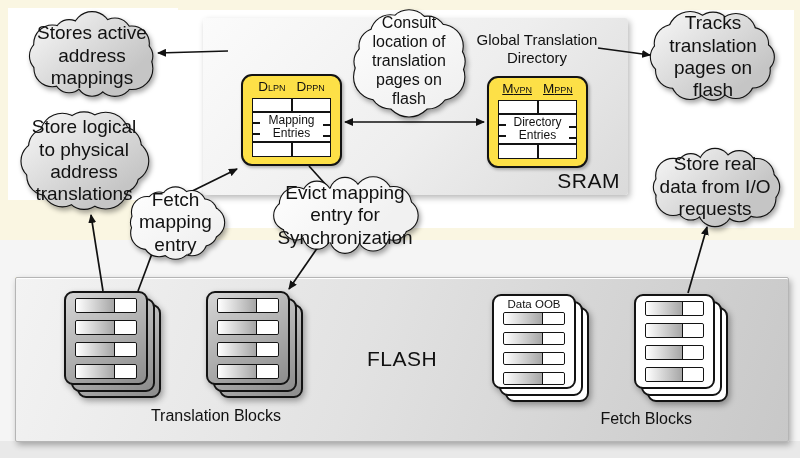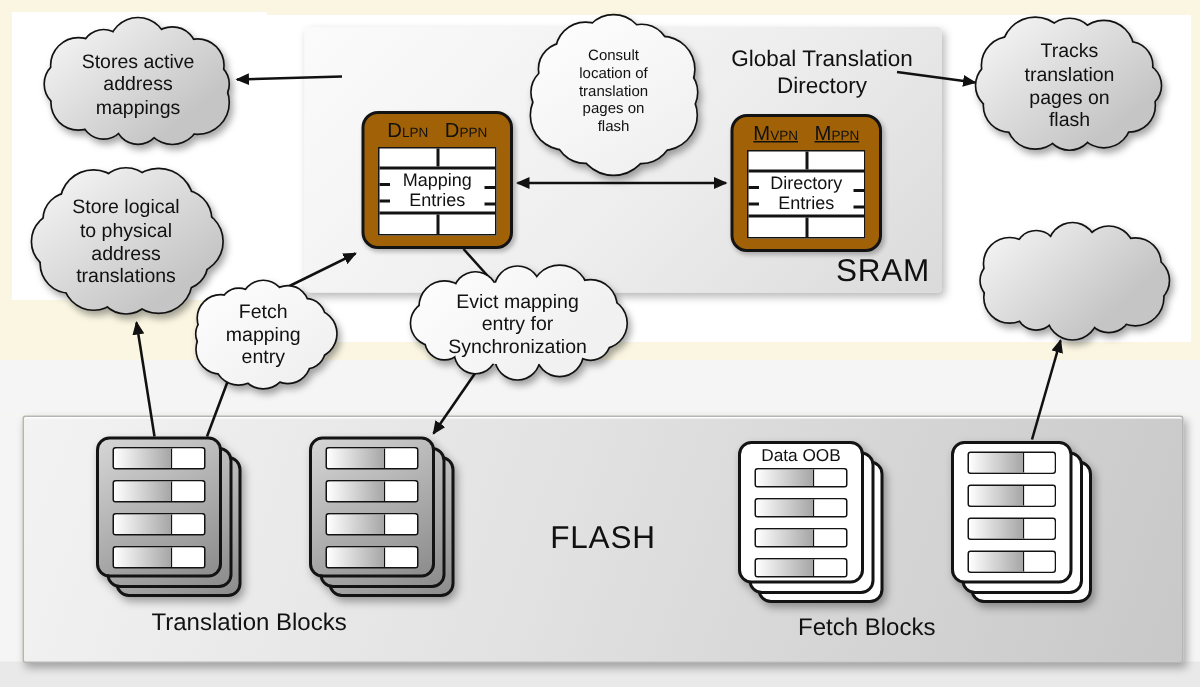--- a/index.html
+++ b/index.html
@@ -10,24 +10,24 @@
   
   #sram-box{position:absolute;left:203px;top:18px;width:425px;height:177px;border-radius:3px;
     background:linear-gradient(135deg,var(--sram-bg-start) 0%,#eeeeee 55%,var(--sram-bg-end) 100%);
     box-shadow:2px 3px 6px rgba(0,0,0,.28);}
   #flash-box{position:absolute;left:15px;top:277px;width:772px;height:163px;border-radius:2px;
     background:linear-gradient(110deg,var(--flash-bg-start) 0%,#e2e2e2 45%,var(--flash-bg-end) 100%);
     box-shadow:inset 0 1px 0 #ffffff,2px 3px 6px rgba(0,0,0,.3);border:1px solid #b5b5b5;}
 
   .title{position:absolute;text-align:center;font-size:15px;line-height:1.22;white-space:pre-line;}
   .bigtag{position:absolute;font-size:21px;letter-spacing:.5px;}
-  .blocklabel{position:absolute;text-align:left;font-size:16px;}
+  .blocklabel{position:absolute;text-align:right;font-size:16px;}
 
   
-  .mtable{position:absolute;width:101px;height:92px;background:#a16207;border:2px solid var(--box-border);
+  .mtable{position:absolute;width:101px;height:92px;background:#fde047;border:2px solid var(--box-border);
     border-radius:11px;box-sizing:border-box;padding:3px 9px 7px;display:flex;flex-direction:column;
     box-shadow:1.5px 2px 3px rgba(0,0,0,.25);}
   .mt-head{display:flex;justify-content:center;gap:11px;align-items:baseline;height:19px;font-size:13.5px;}
   .mt-head .sub{font-size:9px;}
   .mt-grid{position:relative;flex:1;border:1.8px solid var(--box-border);background:#fff;}
   .gline{position:absolute;left:0;right:0;height:1.8px;background:var(--box-border);}
   .vline{position:absolute;left:49%;width:1.8px;background:var(--box-border);}
   .tick{position:absolute;width:7px;height:1.6px;background:var(--box-border);}
   .tick.l{left:0;} .tick.r{right:0;}
   .mt-label{position:absolute;left:0;right:0;top:12px;bottom:13px;display:flex;align-items:center;
@@ -47,38 +47,38 @@
   .row{height:13px;border:1.6px solid var(--box-border);border-radius:2px;display:flex;background:#fff;}
   .cell-l{flex:1.8;background:linear-gradient(90deg,var(--row-fade-start),var(--row-fade-end));
     border-right:1.6px solid var(--box-border);border-radius:2px 0 0 2px;}
   .cell-r{flex:1;background:#fff;border-radius:0 2px 2px 0;}
 
   
   .cloud{position:absolute;}
   .cloud svg{position:absolute;left:0;top:0;width:100%;height:100%;overflow:visible;
     filter:drop-shadow(2px 3px 2.5px rgba(0,0,0,.35));}
   .cloud-text{position:absolute;left:6%;right:6%;top:0;bottom:0;display:flex;align-items:center;
-    justify-content:center;text-align:center;font-size:13px;line-height:1.18;white-space:pre-line;}
+    justify-content:center;text-align:center;font-size:19px;line-height:1.18;white-space:pre-line;}
 
   #arrows{position:absolute;left:0;top:0;pointer-events:none;}
 </style>
 </head>
 <body>
 
 <div id="stage">
 
   <div class="bgpatch" style="left:8px;top:8px;width:170px;height:192px;background:var(--panel-white);"></div>
   <div class="bgpatch" style="left:178px;top:10px;width:616px;height:218px;background:var(--panel-white);"></div>
   <div class="bgpatch" style="left:0;top:240px;width:800px;height:37px;background:var(--band-light);"></div>
   <div class="bgpatch" style="left:0;top:277px;width:15px;height:181px;background:var(--band-light);"></div>
   <div class="bgpatch" style="left:787px;top:277px;width:13px;height:181px;background:var(--band-light);"></div>
   <div class="bgpatch" style="left:0;top:441px;width:800px;height:17px;background:var(--strip-gray);"></div>
 
   <div id="sram-box"></div>
-  <div class="title" style="left:468px;top:31px;width:160px;text-align:center;">Global Translation
+  <div class="title" style="left:457px;top:31px;width:160px;text-align:center;">Global Translation
 Directory</div>
   <div class="bigtag" style="left:530px;top:169px;width:90px;text-align:right;">SRAM</div>
 
   <div class="mtable" style="left:241px;top:74px;">
     <div class="mt-head">
       <span class="hcell"><span>D</span><span class="sub">LPN</span></span>
       <span class="hcell"><span>D</span><span class="sub">PPN</span></span>
     </div>
     <div class="mt-grid">
       <div class="gline" style="top:12px"></div>
@@ -341,21 +341,21 @@
         <circle cx="40.3" cy="79.2" r="20.2" fill="url(#cg2)"></circle>
         <circle cx="26.6" cy="67.9" r="22.5" fill="url(#cg2)"></circle>
         <circle cx="21.6" cy="52.5" r="17.1" fill="url(#cg2)"></circle>
         <circle cx="26.6" cy="37.1" r="17.1" fill="url(#cg2)"></circle>
         <circle cx="40.3" cy="25.8" r="19.5" fill="url(#cg2)"></circle>
         <circle cx="59.0" cy="21.6" r="20.3" fill="url(#cg2)"></circle>
         <circle cx="77.7" cy="25.8" r="18.1" fill="url(#cg2)"></circle>
         <circle cx="91.4" cy="37.1" r="21.3" fill="url(#cg2)"></circle>
         <ellipse cx="59" cy="52.5" rx="44.17375" ry="37.673750000000005" fill="url(#cg2)"></ellipse>
       </svg>
-    <div class="cloud-text" style="font-size:10px">Consult
+    <div class="cloud-text" style="font-size:16px">Consult
 location of
 translation
 pages on
 flash</div>
   </div>
   <div class="cloud" style="left:648px;top:11px;width:130px;height:92px;">
     <svg viewBox="0 0 130 92">
         <defs>
           <linearGradient id="cg3" gradientUnits="userSpaceOnUse" x1="0" y1="0" x2="71.5" y2="92">
             <stop offset="0" stop-color="#fafafa"></stop>
@@ -420,20 +420,23 @@
         <circle cx="40.8" cy="58.4" r="13.1" fill="url(#cg4)"></circle>
         <circle cx="23.1" cy="50.2" r="16.7" fill="url(#cg4)"></circle>
         <circle cx="16.6" cy="39.0" r="12.7" fill="url(#cg4)"></circle>
         <circle cx="23.1" cy="27.8" r="16.9" fill="url(#cg4)"></circle>
         <circle cx="40.8" cy="19.6" r="13.4" fill="url(#cg4)"></circle>
         <circle cx="65.0" cy="16.6" r="15.7" fill="url(#cg4)"></circle>
         <circle cx="89.2" cy="19.6" r="16.4" fill="url(#cg4)"></circle>
         <circle cx="106.9" cy="27.8" r="16.7" fill="url(#cg4)"></circle>
         <ellipse cx="65" cy="39" rx="53.4205" ry="27.4205" fill="url(#cg4)"></ellipse>
       </svg>
+    <div class="cloud-text">Store real
+data from I/O
+requests</div>
   </div>
   <div class="cloud" style="left:272px;top:176px;width:146px;height:79px;">
     <svg viewBox="0 0 146 79">
         <defs>
           <linearGradient id="cg6" gradientUnits="userSpaceOnUse" x1="0" y1="0" x2="80.30000000000001" y2="79">
             <stop offset="0" stop-color="#ffffff"></stop>
             <stop offset="1" stop-color="#f1f1f1"></stop>
           </linearGradient>
         </defs>
         <circle cx="129.2" cy="39.5" r="16.4" fill="url(#cg6)" stroke="#111" stroke-width="2.2"></circle>

